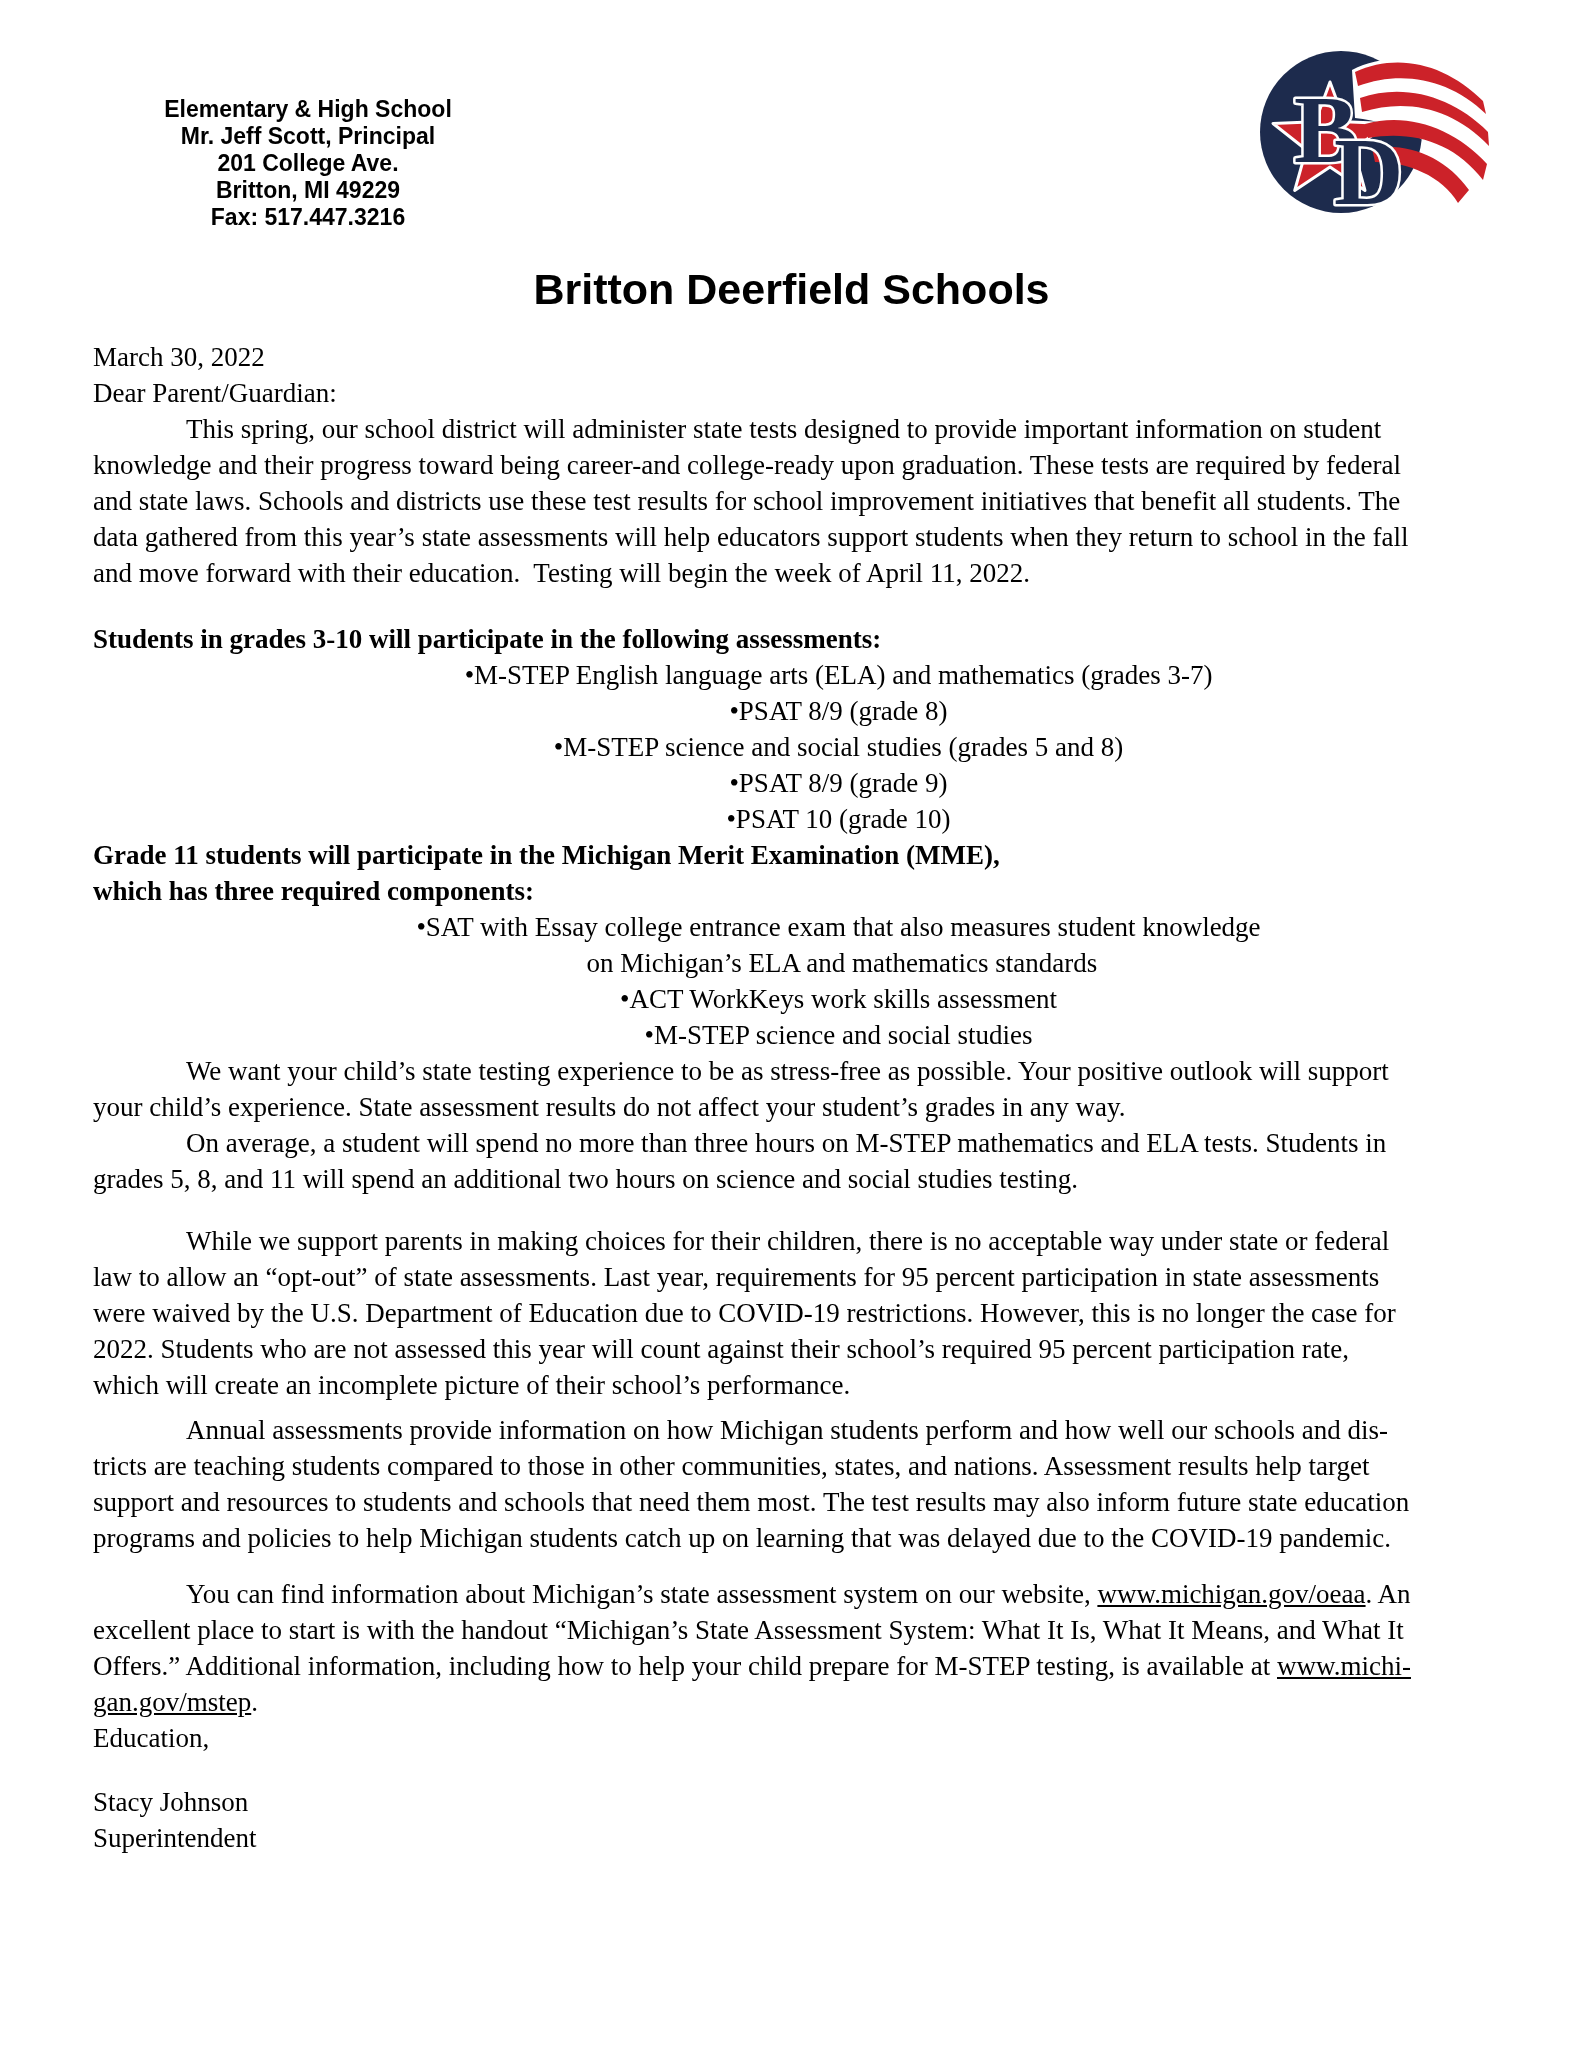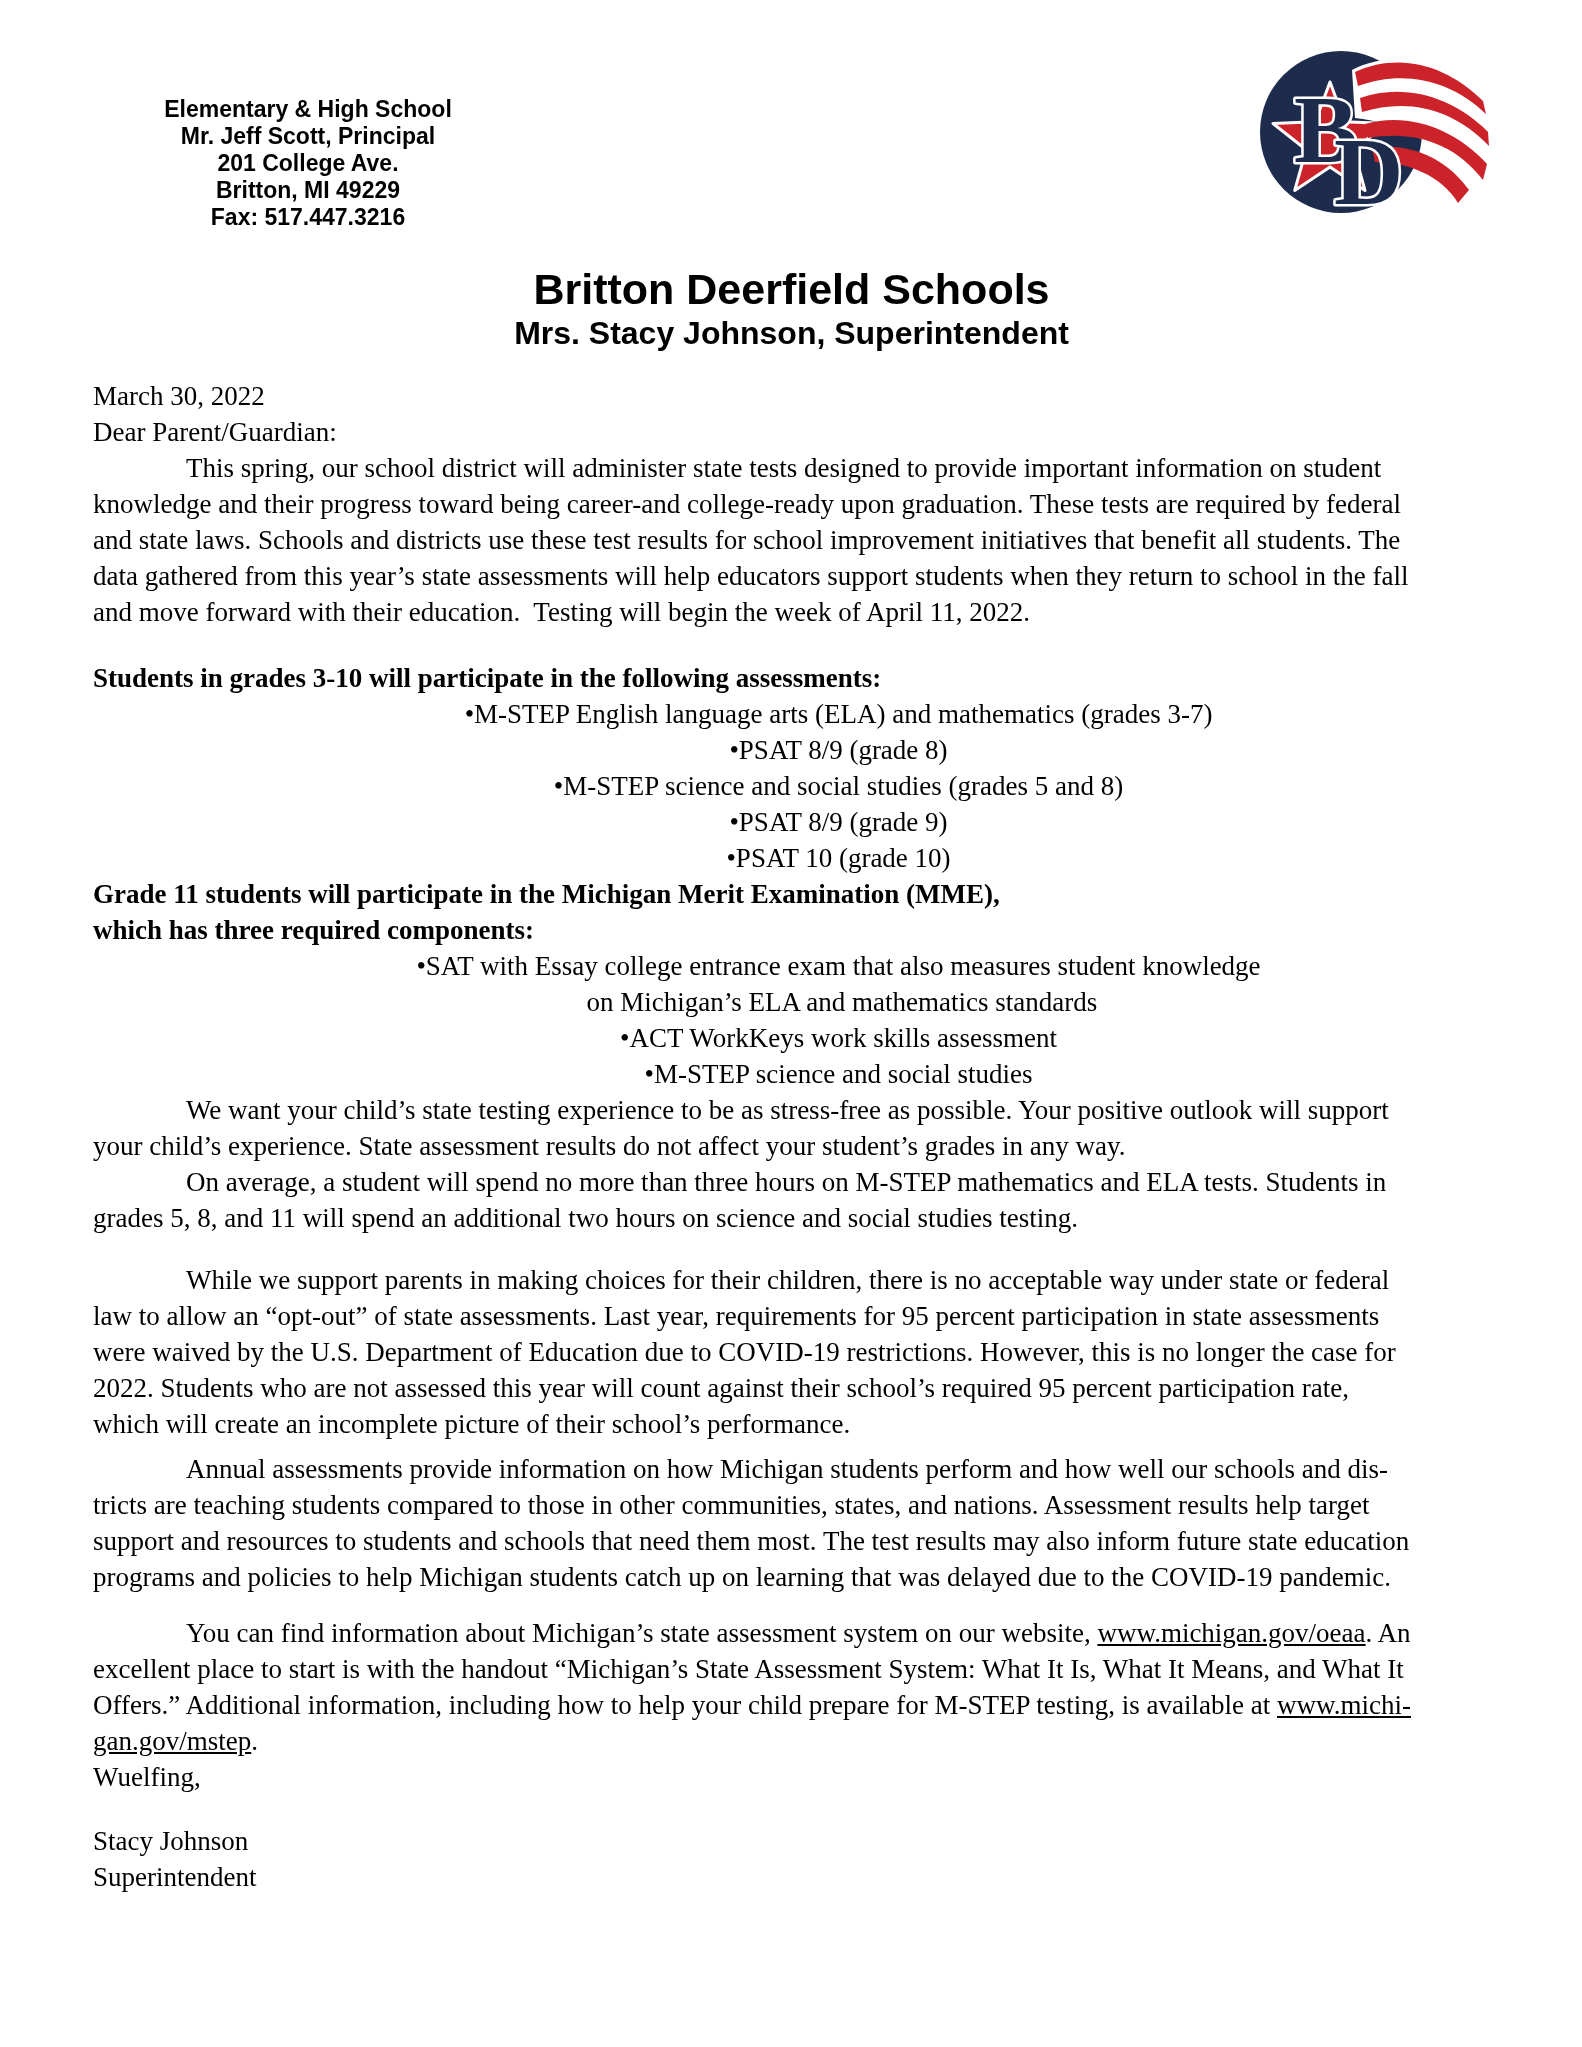--- a/index.html
+++ b/index.html
@@ -103,21 +103,20 @@
 
         <text x="36" y="116" font-family="Liberation Serif, serif" font-weight="bold" font-size="96" stroke-width="5" stroke-linejoin="round" style="paint-order: stroke fill;" fill="#1d2b4d" stroke="#ffffff">B</text>
         <text x="76" y="158" font-family="Liberation Serif, serif" font-weight="bold" font-size="96" stroke-width="5" stroke-linejoin="round" style="paint-order: stroke fill;" fill="#1d2b4d" stroke="#ffffff">D</text>
       </svg>
     </div>
 
   </header>
 
   <div class="title-block">
     <div class="district">Britton Deerfield Schools</div>
-    <div class="supt">Mrs. Stacy Johnson, Superintendent</div>
   </div>
 
   <main class="letter-body">
     <p class="date">March 30, 2022</p>
 
     <p class="salutation">Dear Parent/Guardian:</p>
     <p class="para indent" style="margin-top:0;">This spring, our school district will administer state tests designed to provide important information on student
 knowledge and their progress toward being career-and college-ready upon graduation. These tests are required by federal
 and state laws. Schools and districts use these test results for school improvement initiatives that benefit all students. The
 data gathered from this year’s state assessments will help educators support students when they return to school in the fall
@@ -152,21 +151,21 @@
 which will create an incomplete picture of their school’s performance.</p>
     <p class="para indent" style="margin-top:9px;">Annual assessments provide information on how Michigan students perform and how well our schools and dis-
 tricts are teaching students compared to those in other communities, states, and nations. Assessment results help target
 support and resources to students and schools that need them most. The test results may also inform future state education
 programs and policies to help Michigan students catch up on learning that was delayed due to the COVID-19 pandemic.</p>
     <p class="para indent" style="margin-top:20px;"><span>You can find information about Michigan’s state assessment system on our website, </span><span class="link">www.michigan.gov/oeaa</span><span>. An
 excellent place to start is with the handout “Michigan’s State Assessment System: What It Is, What It Means, and What It
 Offers.” Additional information, including how to help your child prepare for M-STEP testing, is available at </span><span class="link">www.michi-
 gan.gov/mstep</span><span>.</span></p>
 
-    <p class="closing">Wuelfing,</p>
+    <p class="closing">Education,</p>
 
     <div class="signature-block">
       <p>Stacy Johnson</p>
       <p>Superintendent</p>
     </div>
   </main>
 
 </div>
 
 </body></html>

